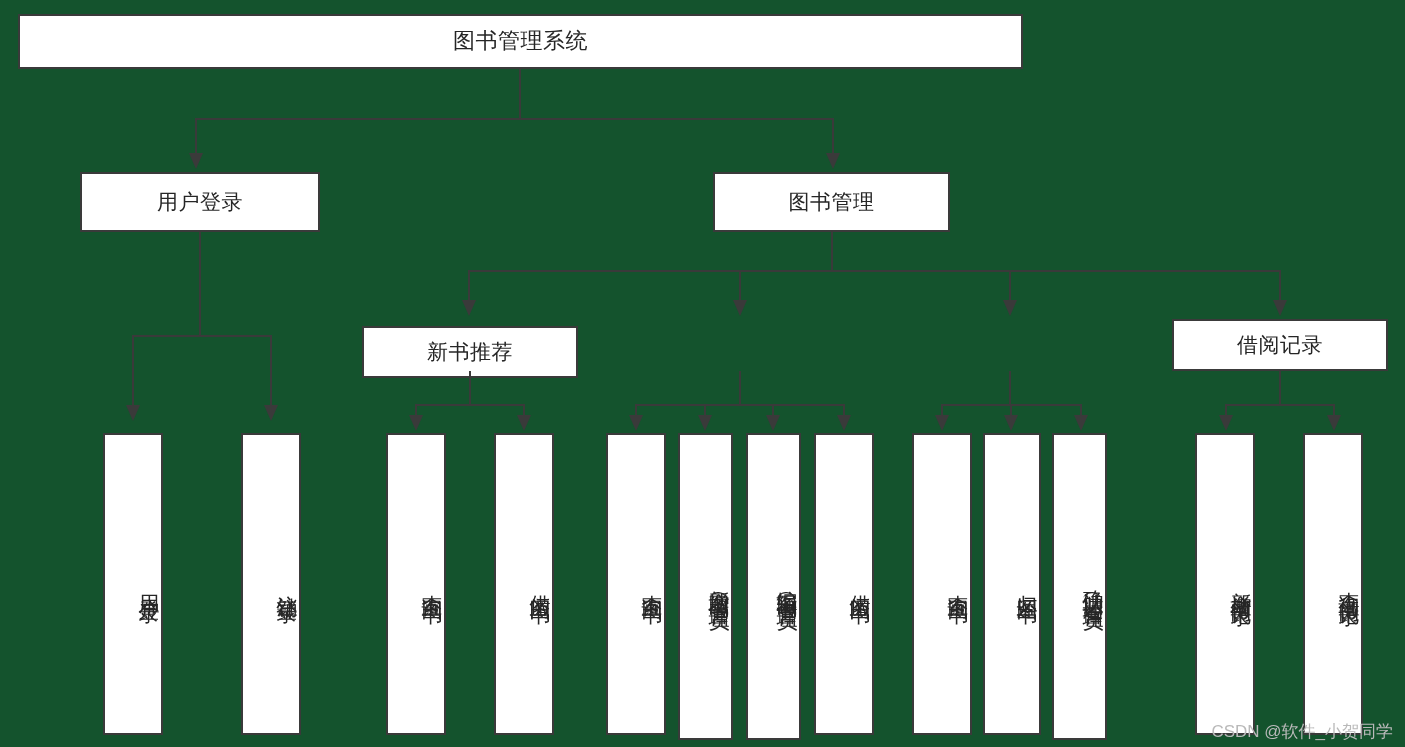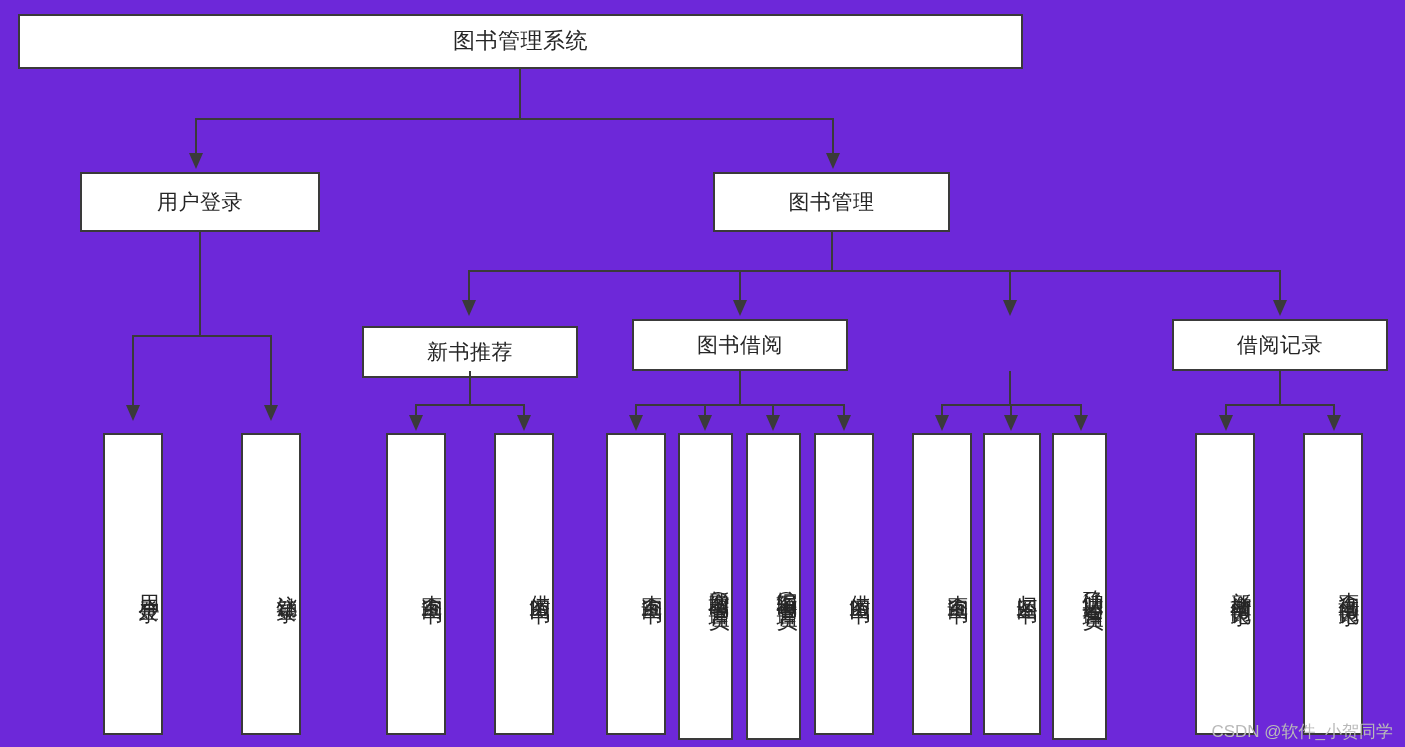--- a/index.html
+++ b/index.html
@@ -7,21 +7,21 @@
     padding: 0;
     background: #ffffff;
   }
   body {
     font-family: "Liberation Sans", "DejaVu Sans", sans-serif;
   }
   #canvas {
     position: relative;
     width: 1405px;
     height: 747px;
-    background: #6d28d9;
+    background: #14532d;
     overflow: hidden;
   }
   .node {
     position: absolute;
     box-sizing: border-box;
     border: 2px solid #3a3a3a;
     background: #ffffff;
     display: flex;
     align-items: center;
     justify-content: center;
@@ -106,21 +106,20 @@
   <div class="edge v" style="left:468px; top:270px; width:2px; height:33px;"></div>
   <div class="arrow" style="left:462px; top:300px;"></div>
   <div class="edge v" style="left:739px; top:270px; width:2px; height:33px;"></div>
   <div class="arrow" style="left:733px; top:300px;"></div>
   <div class="edge v" style="left:1009px; top:270px; width:2px; height:33px;"></div>
   <div class="arrow" style="left:1003px; top:300px;"></div>
   <div class="edge v" style="left:1279px; top:270px; width:2px; height:33px;"></div>
   <div class="arrow" style="left:1273px; top:300px;"></div>
 
   <div class="node horiz" style="left:362px; top:326px; width:216px; height:52px;">新书推荐</div>
-  <div class="node horiz" style="left:632px; top:319px; width:216px; height:52px;">图书借阅</div>
   <div class="node horiz" style="left:1172px; top:319px; width:216px; height:52px;">借阅记录</div>
 
   <div class="edge v" style="left:469px; top:371px; width:2px; height:34px;"></div>
   <div class="edge h" style="left:416px; top:404px; width:109px; height:2px;"></div>
   <div class="edge v" style="left:415px; top:404px; width:2px; height:14px;"></div>
   <div class="arrow" style="left:409px; top:415px;"></div>
   <div class="edge v" style="left:523px; top:404px; width:2px; height:14px;"></div>
   <div class="arrow" style="left:517px; top:415px;"></div>
 
   <div class="node vert" style="left:386px; top:433px; width:60px; height:302px;">查询图书</div>

